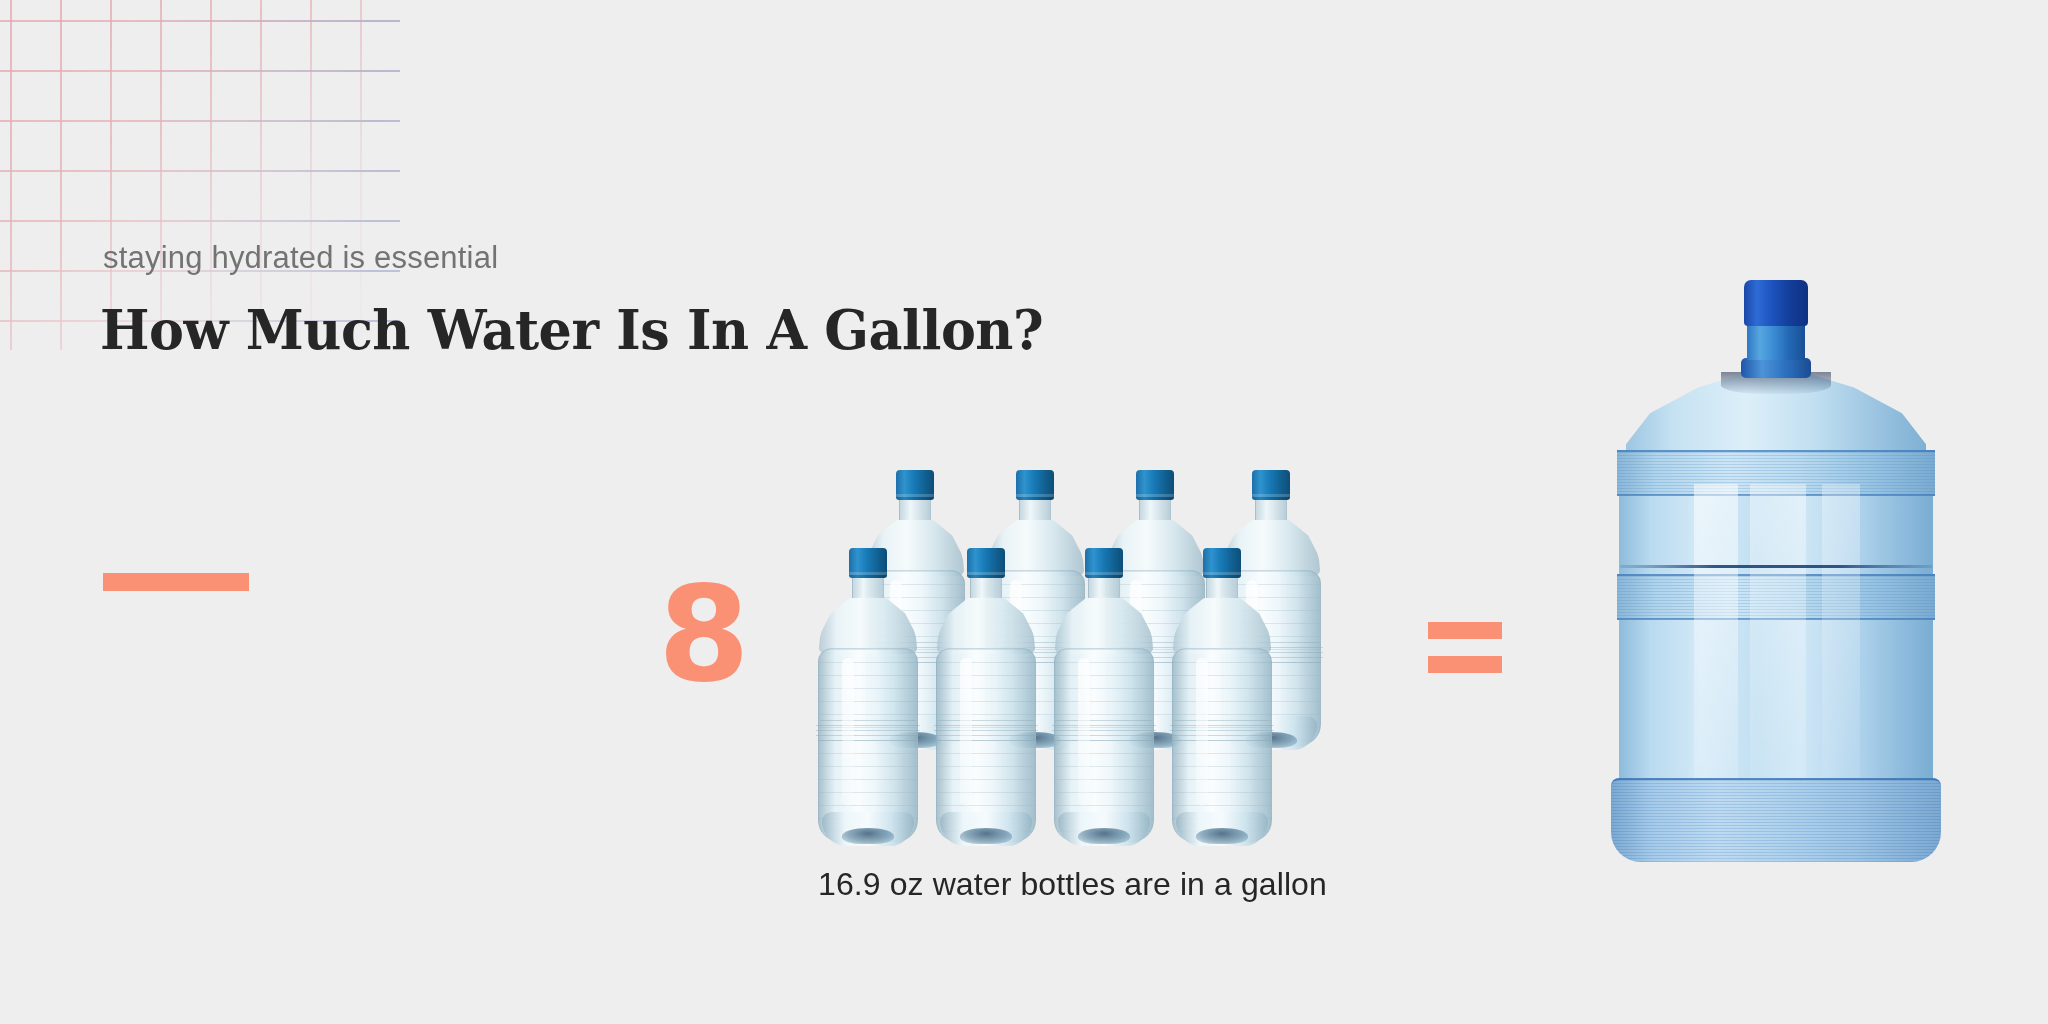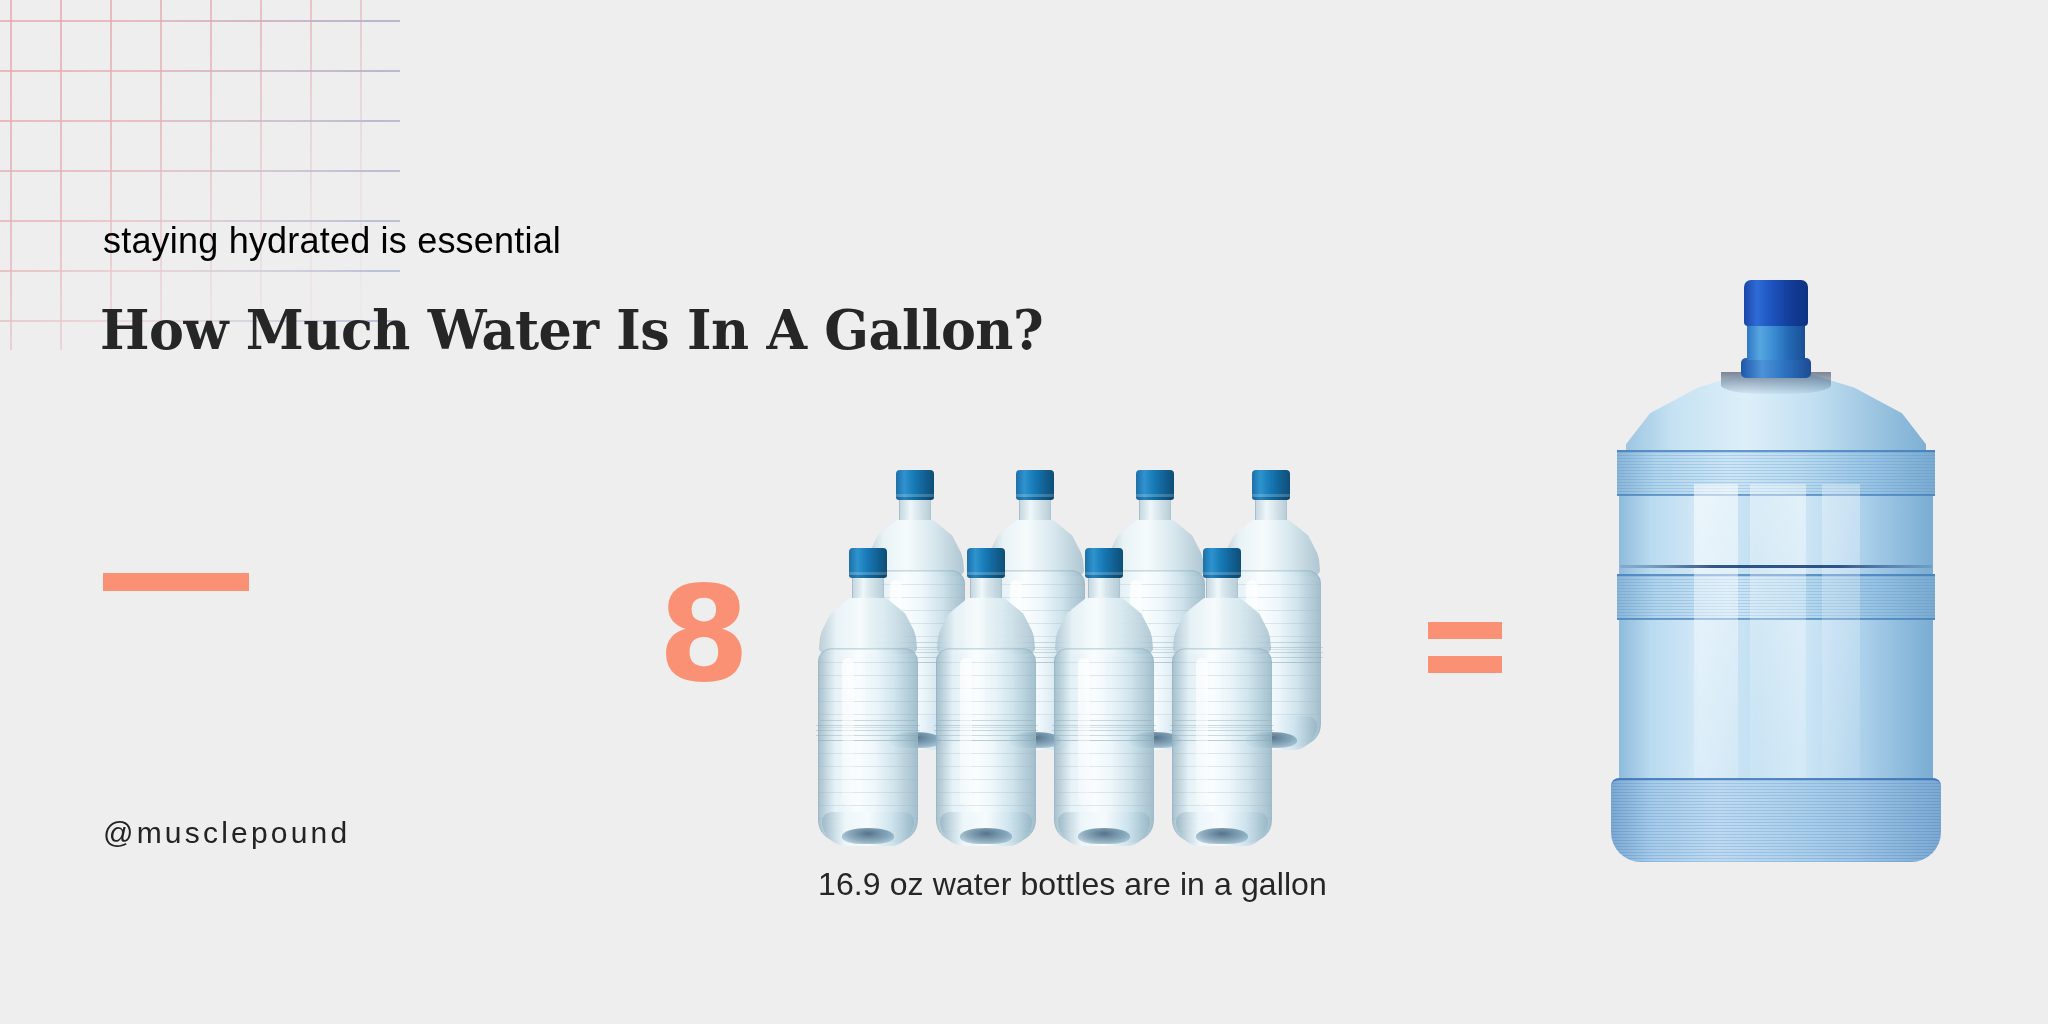--- a/index.html
+++ b/index.html
@@ -44,24 +44,24 @@
     background-size: 50px 50px;
     -webkit-mask-image: linear-gradient(to left, rgba(0,0,0,1) 6%, rgba(0,0,0,0.55) 26%, rgba(0,0,0,0) 60%);
     mask-image: linear-gradient(to left, rgba(0,0,0,1) 6%, rgba(0,0,0,0.55) 26%, rgba(0,0,0,0) 60%);
     pointer-events: none;
   }
 
   
   #eyebrow {
     position: absolute;
     left: 103px;
-    top: 220px;
-    font-size: 36px;
+    top: 240px;
+    font-size: 31px;
     letter-spacing: 0.2px;
-    color: #000000;
+    color: #737373;
     font-family: "Liberation Sans", sans-serif;
     white-space: nowrap;
   }
   #headline {
     position: absolute;
     left: 100px;
     top: 298px;
     font-family: "DejaVu Serif", "Liberation Serif", serif;
     font-weight: 700;
     font-size: 54px;
@@ -399,21 +399,20 @@
 <body>
 
 <div id="canvas">
 
   <div id="grid-decoration"></div>
   <div id="grid-decoration-blue"></div>
 
   <div id="eyebrow">staying hydrated is essential</div>
   <div id="headline">How Much Water Is In A Gallon?</div>
   <div id="accent-dash"></div>
-  <div id="handle">@musclepound</div>
 
   <div id="equation-number">8</div>
 
   <div id="bottle-cluster">
 
     <div class="bottle back" style="left:48px;  top:0px;  z-index:1;">
       <div class="btl-shoulder"></div>
       <div class="btl-body"></div>
       <div class="btl-waist"></div>
       <div class="btl-highlight"></div>

